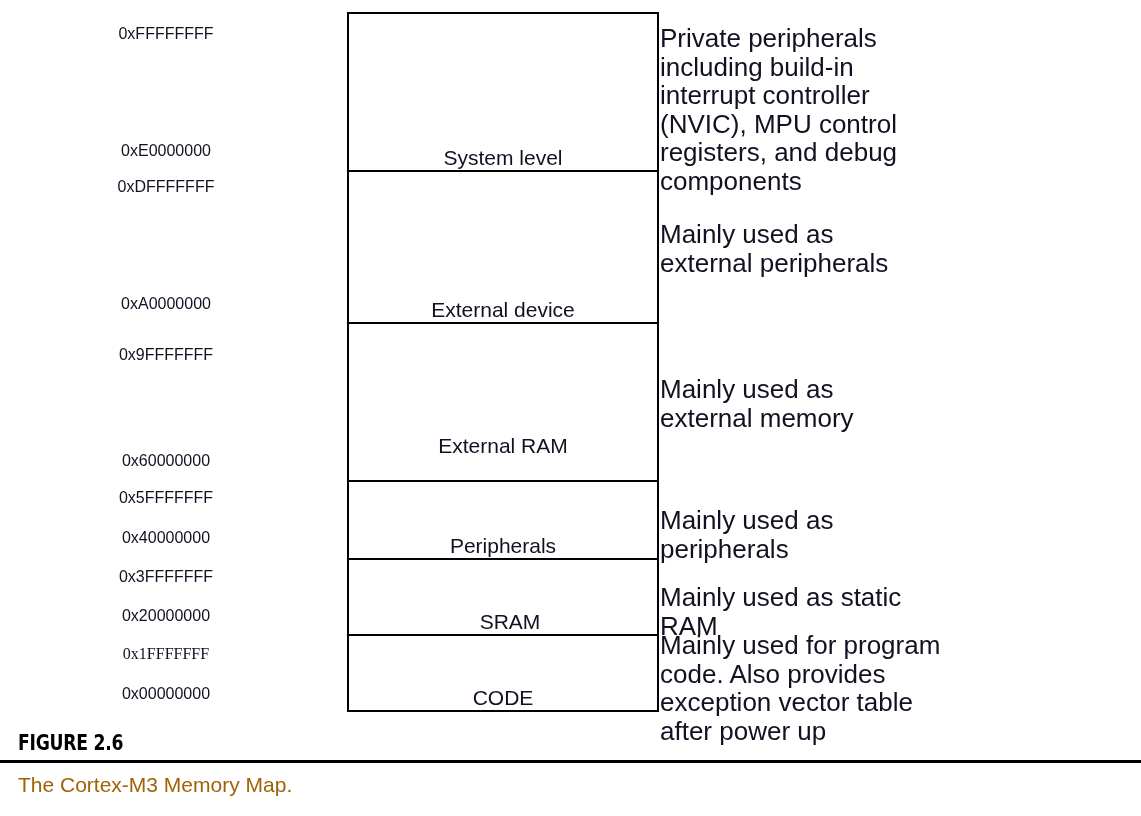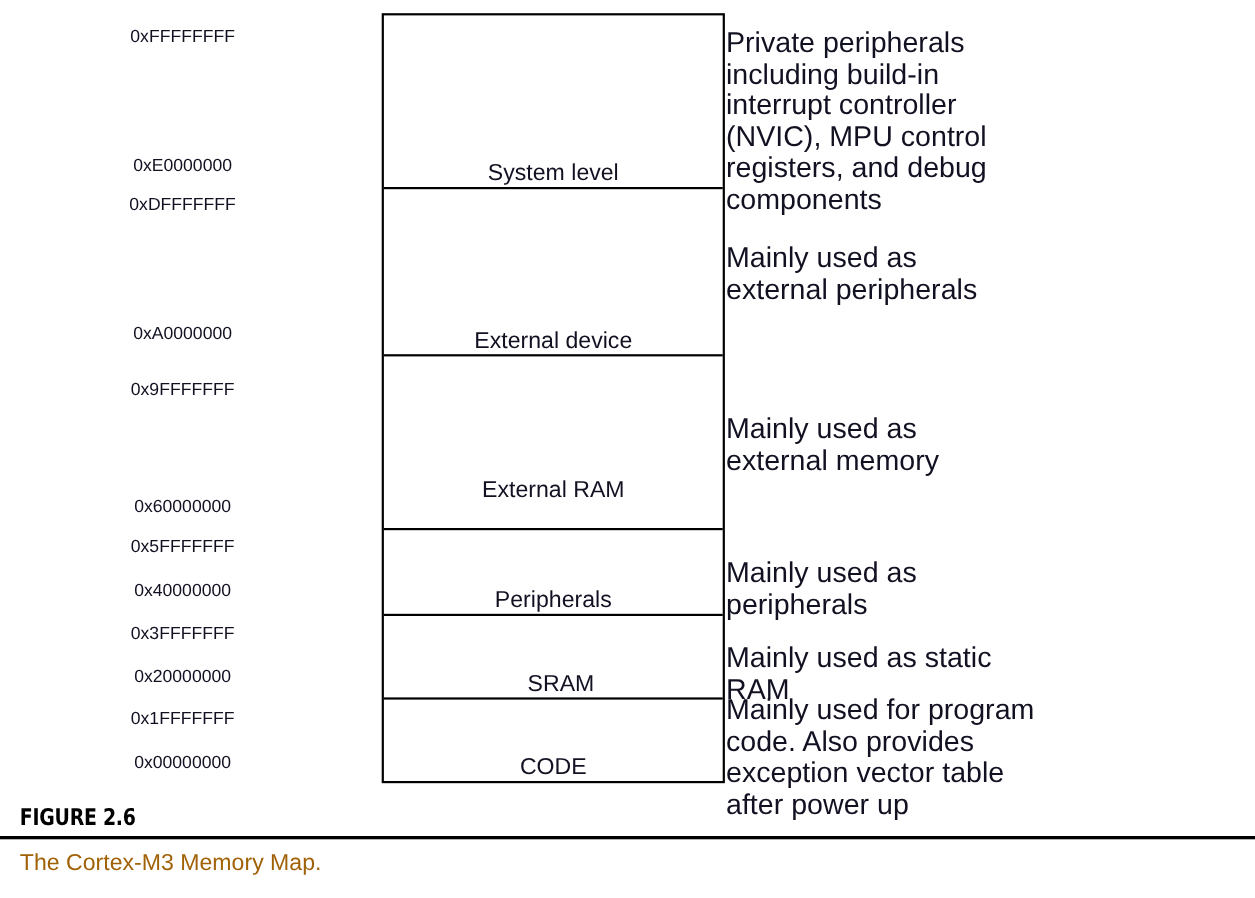--- a/index.html
+++ b/index.html
@@ -118,21 +118,21 @@
 
   <div class="addr" style="top:332px;margin-top:12px;">0x9FFFFFFF</div>
   <div class="addr" style="top:450px;">0x60000000</div>
 
   <div class="addr" style="top:487px;">0x5FFFFFFF</div>
   <div class="addr" style="top:527px;">0x40000000</div>
 
   <div class="addr" style="top:566px;">0x3FFFFFFF</div>
   <div class="addr" style="top:605px;">0x20000000</div>
 
-  <div class="addr" style="top:643px;">0x1FFFFFFF</div>
+  <div class="addr" style="top:643px;font-family:Liberation Serif, serif;">0x1FFFFFFF</div>
   <div class="addr" style="top:683px;">0x00000000</div>
 
   <div id="map-boxes">
 
     <div class="region" style="top:0px; height:156px;">
       <span class="region-label">System level</span>
     </div>
 
     <div class="region divided" style="top:156px; height:152px;">
       <span class="region-label">External device</span>

